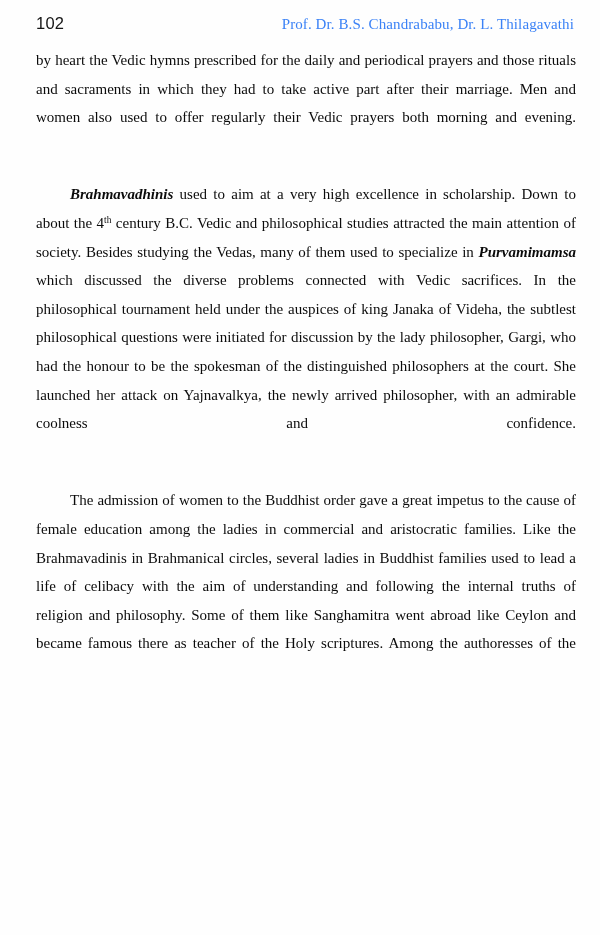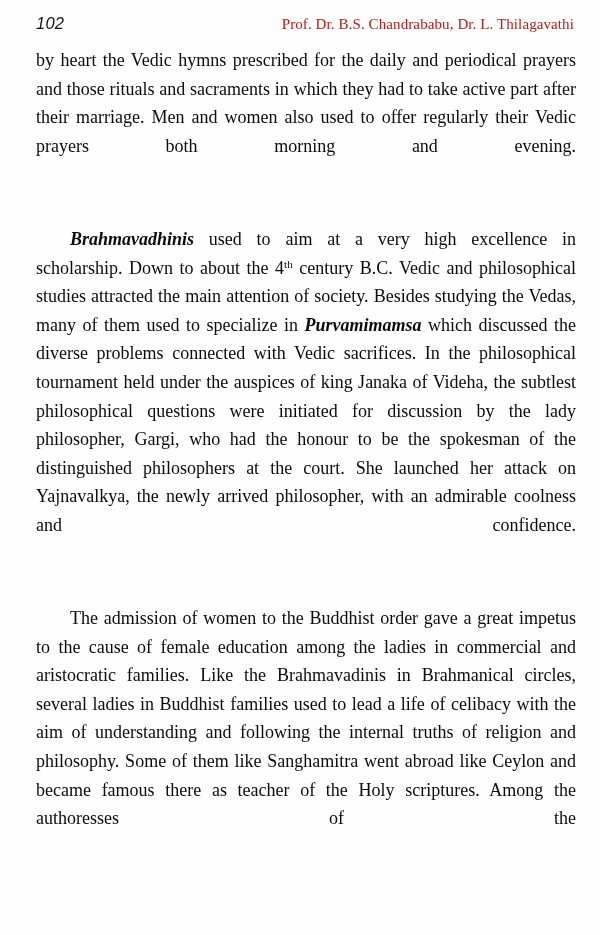--- a/index.html
+++ b/index.html
@@ -35,52 +35,51 @@
     display: flex;
     align-items: baseline;
     justify-content: space-between;
   }
   .folio {
     font-family: "Liberation Sans", "DejaVu Sans", sans-serif;
     font-size: 16.5px;
     letter-spacing: 0.2px;
     color: #141414;
     white-space: nowrap;
-    font-style: italic;
   }
   .head-authors {
     font-family: "Liberation Serif", "DejaVu Serif", serif;
     font-size: 15px;
-    color: #b91c1c;
+    color: #3b82f6;
     white-space: nowrap;
     letter-spacing: 0.1px;
   }
 
   
   .textblock {
     position: absolute;
     top: 46px;
     left: 36px;
     width: 540px;
   }
 
   p.para {
     margin: 0 0 0 0;
-    font-size: 18px;
+    font-size: 15px;
     line-height: 28.6px;
     text-align: justify;
     text-justify: inter-word;
     hyphens: none;
     word-spacing: 0.2px;
   }
   p.para.indent {
     text-indent: 34px;
   }
   p.para.gap {
-    margin-top: 36px;
+    margin-top: 20px;
   }
   
   p.para::after {
     content: "";
     display: inline-block;
     width: 100%;
   }
 
   .bi {
     font-weight: bold;

